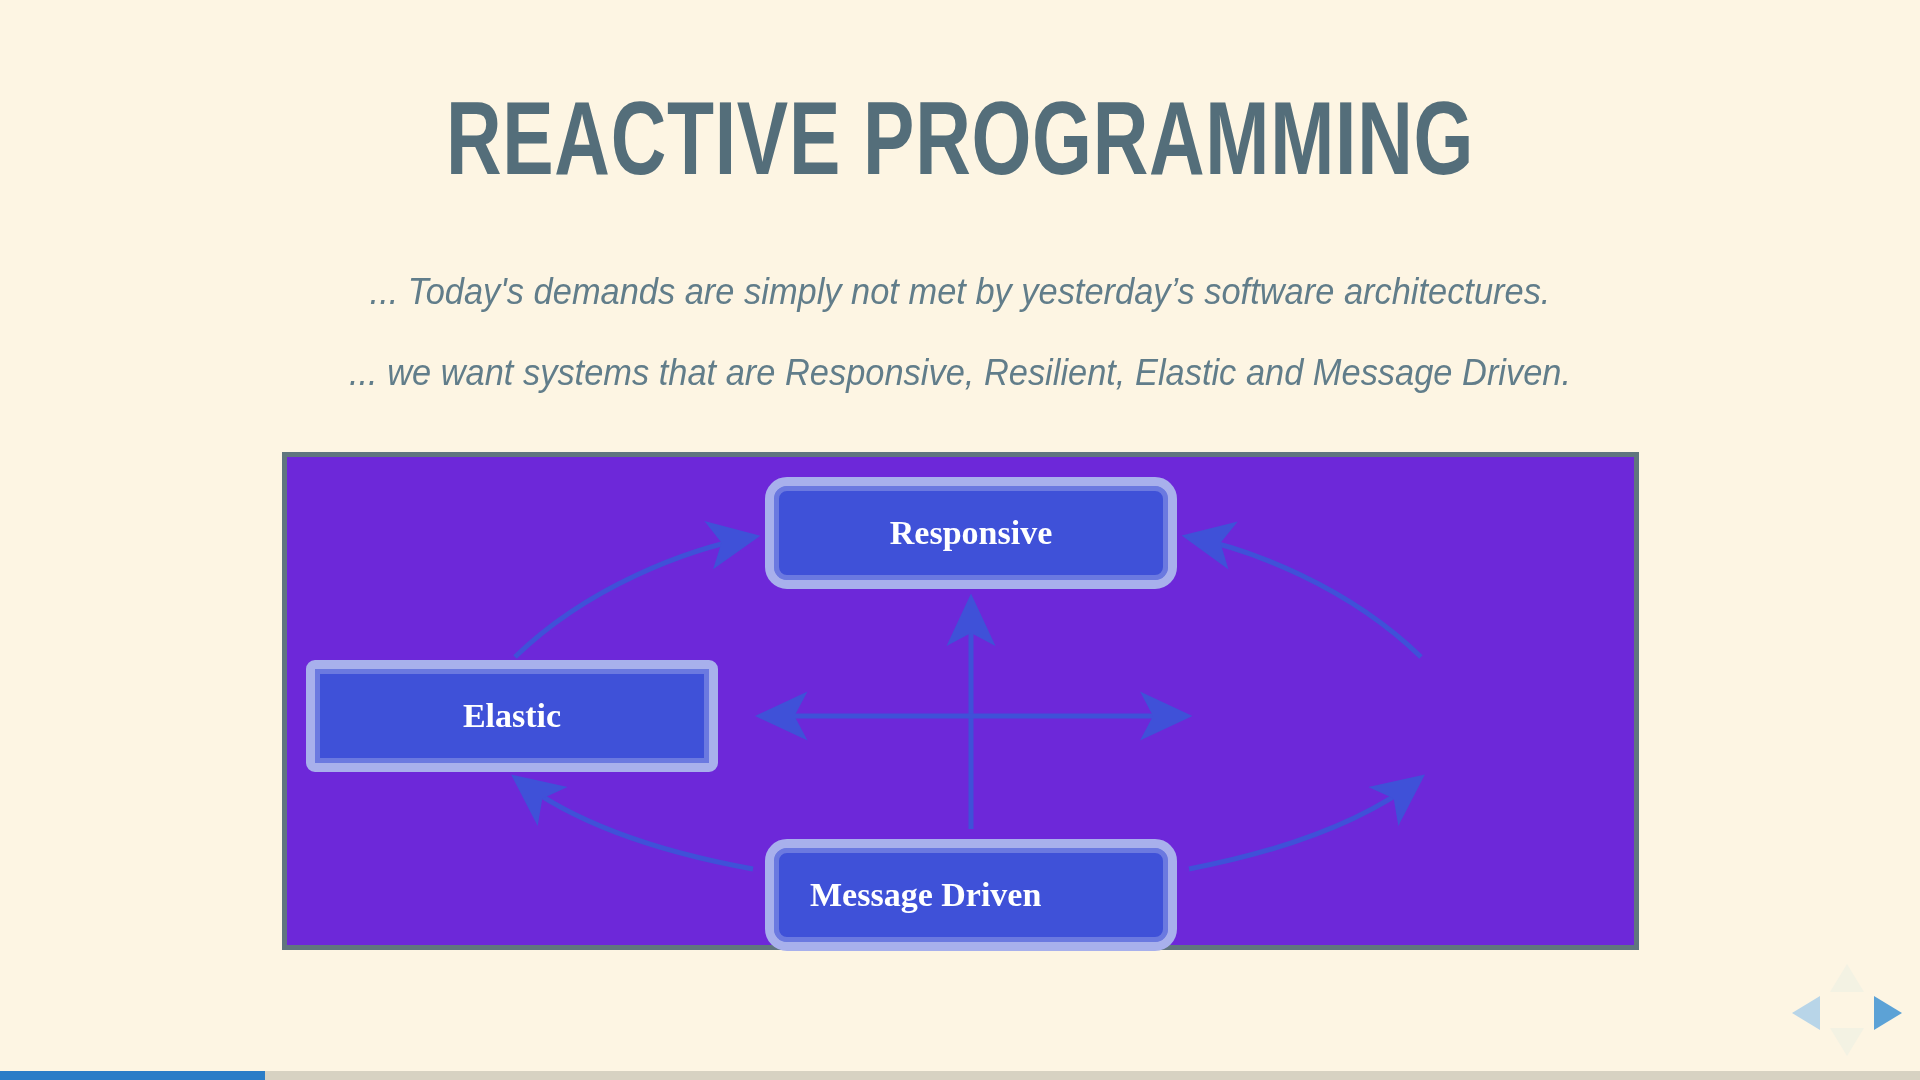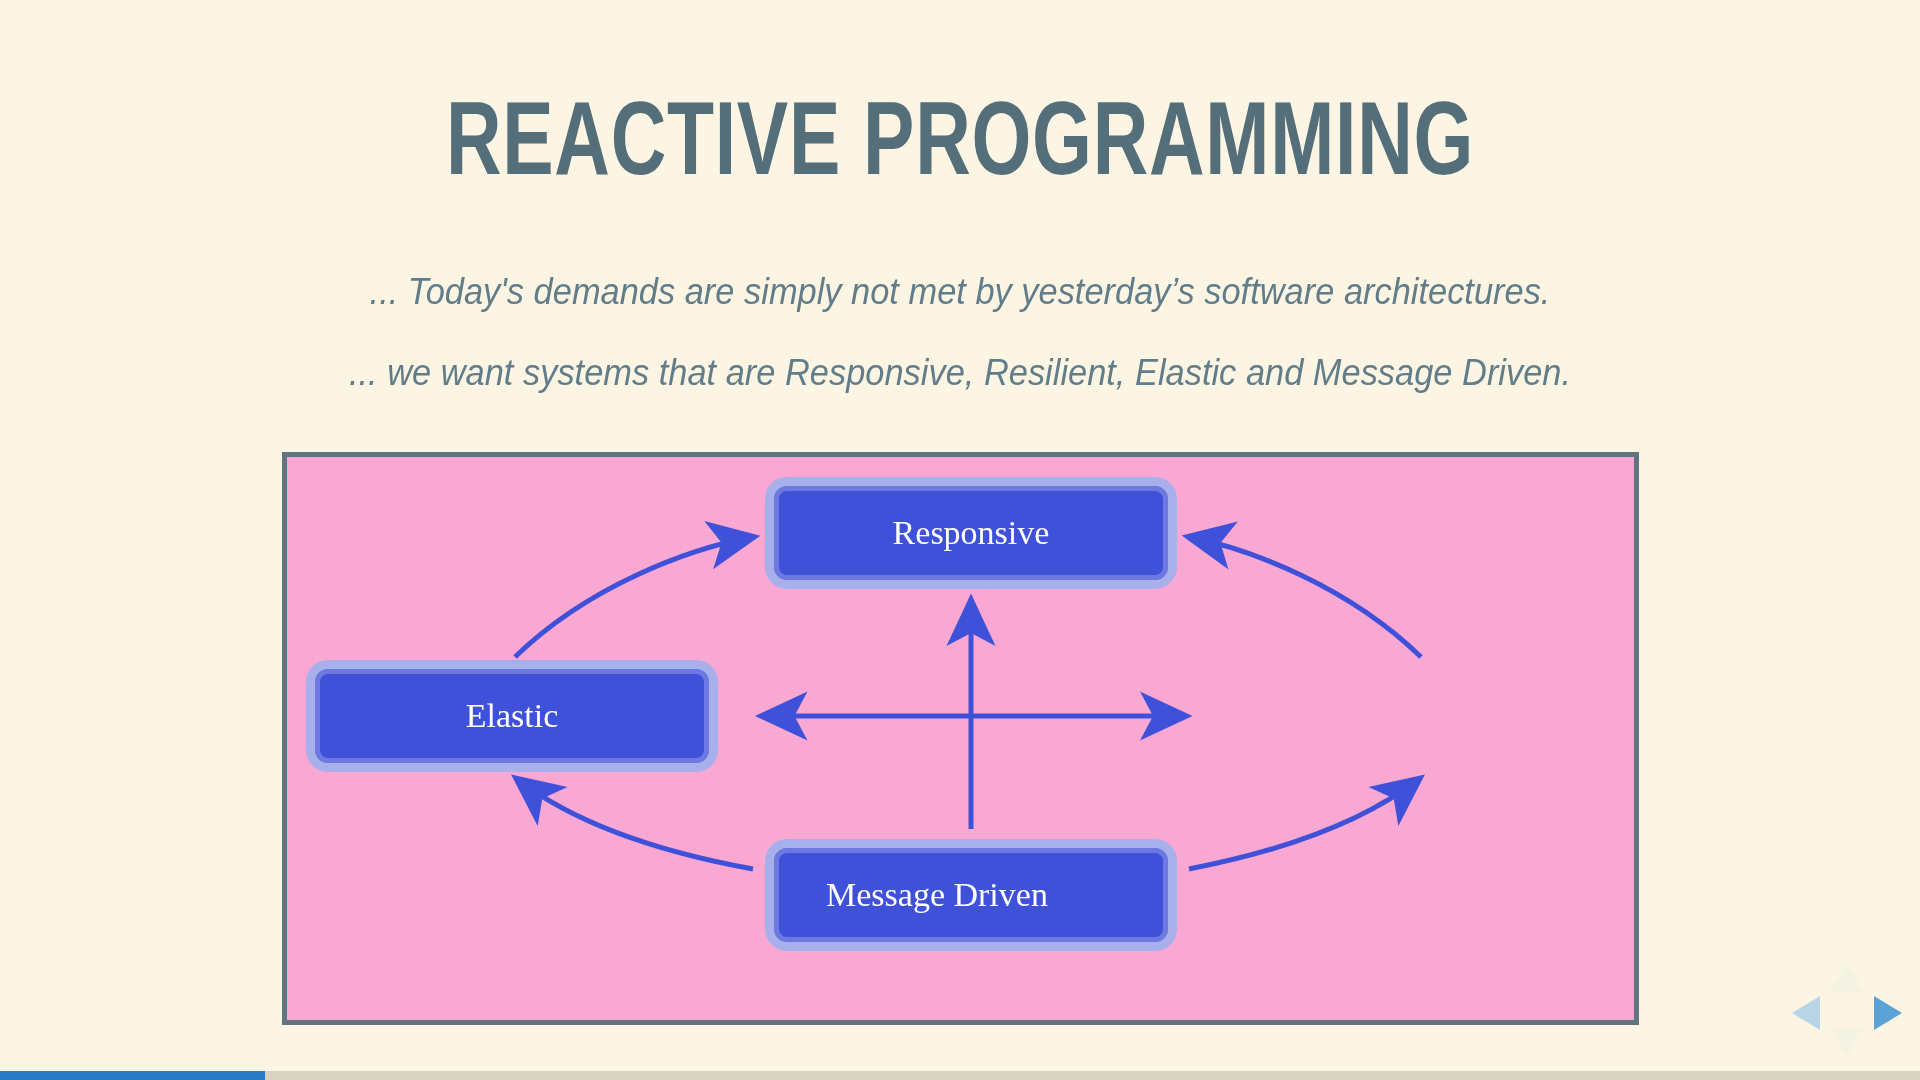--- a/index.html
+++ b/index.html
@@ -57,24 +57,25 @@
   }
   #subtitle-1 { top: 270px; }
   #subtitle-2 { top: 351px; }
 
   
   #diagram-frame {
     position: absolute;
     left: 282px;
     top: 452px;
     width: 1357px;
-    height: 573px;
+    height: 498px;
     border: 5px solid #60757f;
     box-sizing: border-box;
-    background: #f9a8d4;
+    background: #6d28d9;
+    font-weight: bold;
   }
 
   #diagram-inner {
     position: absolute;
     inset: 0;
   }
 
   
   .node {
     position: absolute;
@@ -96,34 +97,35 @@
     left: 478px;
     top: 20px;
     width: 412px;
     height: 112px;
   }
   #node-elastic {
     left: 19px;
     top: 203px;
     width: 412px;
     height: 112px;
+    border-radius: 9px;
   }
   #node-resilient {
     left: 931px;
     top: 203px;
     width: 412px;
     height: 112px;
   }
   #node-message-driven {
     left: 478px;
     top: 382px;
     width: 412px;
     height: 112px;
     justify-content: flex-start;
-    padding-left: 52px;
+    padding-left: 36px;
   }
 
   
   #arrows {
     position: absolute;
     left: 0;
     top: 0;
     width: 1347px;
     height: 488px;
     z-index: 2;

